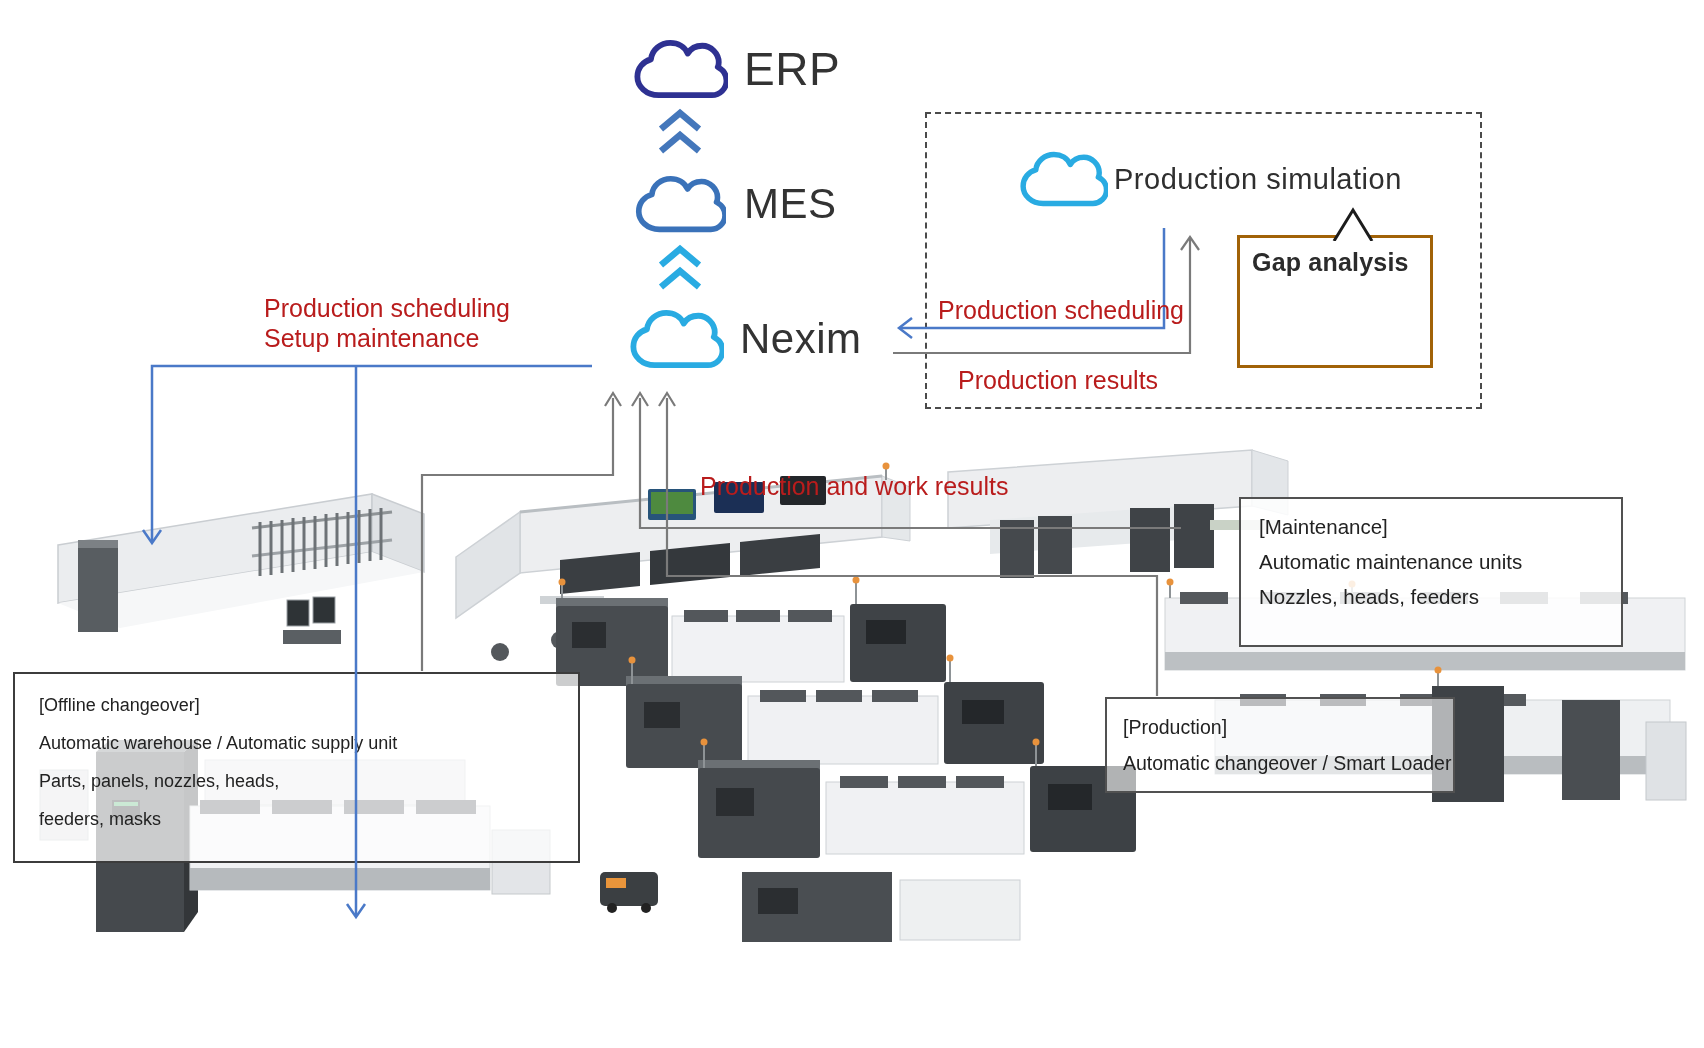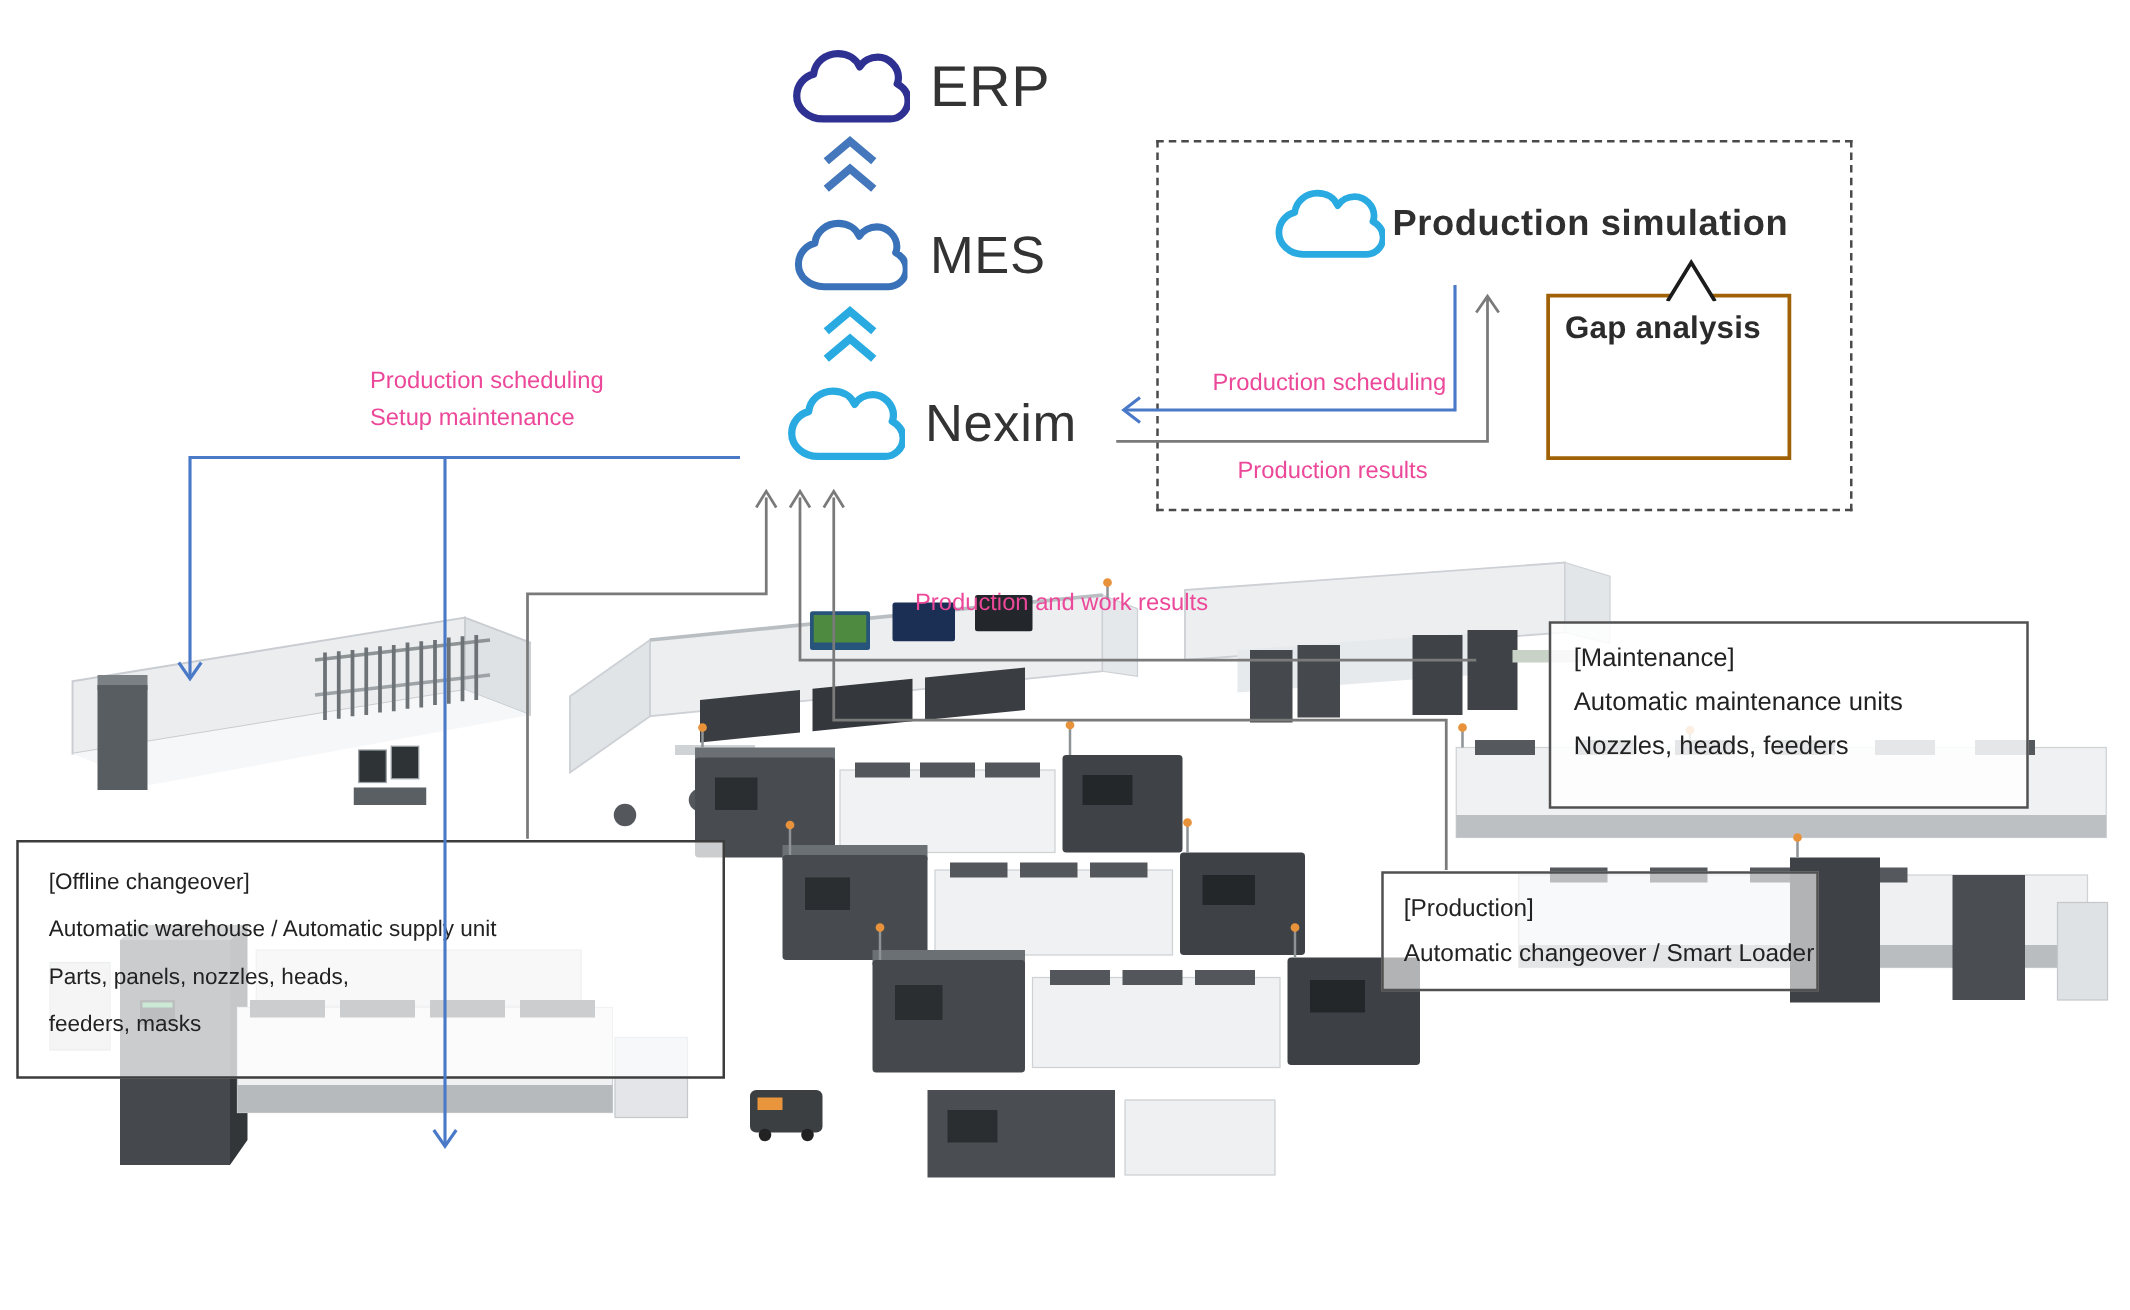--- a/index.html
+++ b/index.html
@@ -5,24 +5,24 @@
   html,body{margin:0;padding:0;background:#ffffff;}
   body{font-family:"Liberation Sans", sans-serif;}
   #canvas{position:relative;width:1704px;height:1048px;background:#ffffff;overflow:hidden;}
 
   
   .cloud-icon{position:absolute;}
   .cloud-label{position:absolute;color:#333;letter-spacing:0.5px;white-space:nowrap;}
   .lbl-erp{left:744px;top:38px;font-size:46px;line-height:62px;}
   .lbl-mes{left:744px;top:174px;font-size:42px;line-height:60px;}
   .lbl-nexim{left:740px;top:308px;font-size:42px;line-height:62px;}
-  .lbl-sim{left:1114px;top:150px;font-size:29px;line-height:58px;font-weight:700;color:#2f2f2f;}
-
-  
-  .flow-label{position:absolute;color:#ec4899;font-size:19px;white-space:nowrap;margin-left:32px;}
+  .lbl-sim{left:1114px;top:150px;font-size:29px;line-height:58px;font-weight:400;color:#2f2f2f;}
+
+  
+  .flow-label{position:absolute;color:#b91c1c;font-size:25px;white-space:nowrap;}
 
   
   .dashed-region{position:absolute;left:925px;top:112px;width:553px;height:293px;
     border:2px dashed #4a4a4a;z-index:2;}
 
   
   .gap-box{position:absolute;left:1237px;top:235px;width:196px;height:133px;background:#fff;
     border:3px solid #a16207;box-sizing:border-box;z-index:4;padding:8px 12px 0 12px;}
   .gap-title{font-size:25px;font-weight:600;color:#2b2b2b;margin:2px 0 6px 0;letter-spacing:0.2px;}
   .gap-desc{font-size:13px;line-height:1.32;color:#3f3f3f;}

